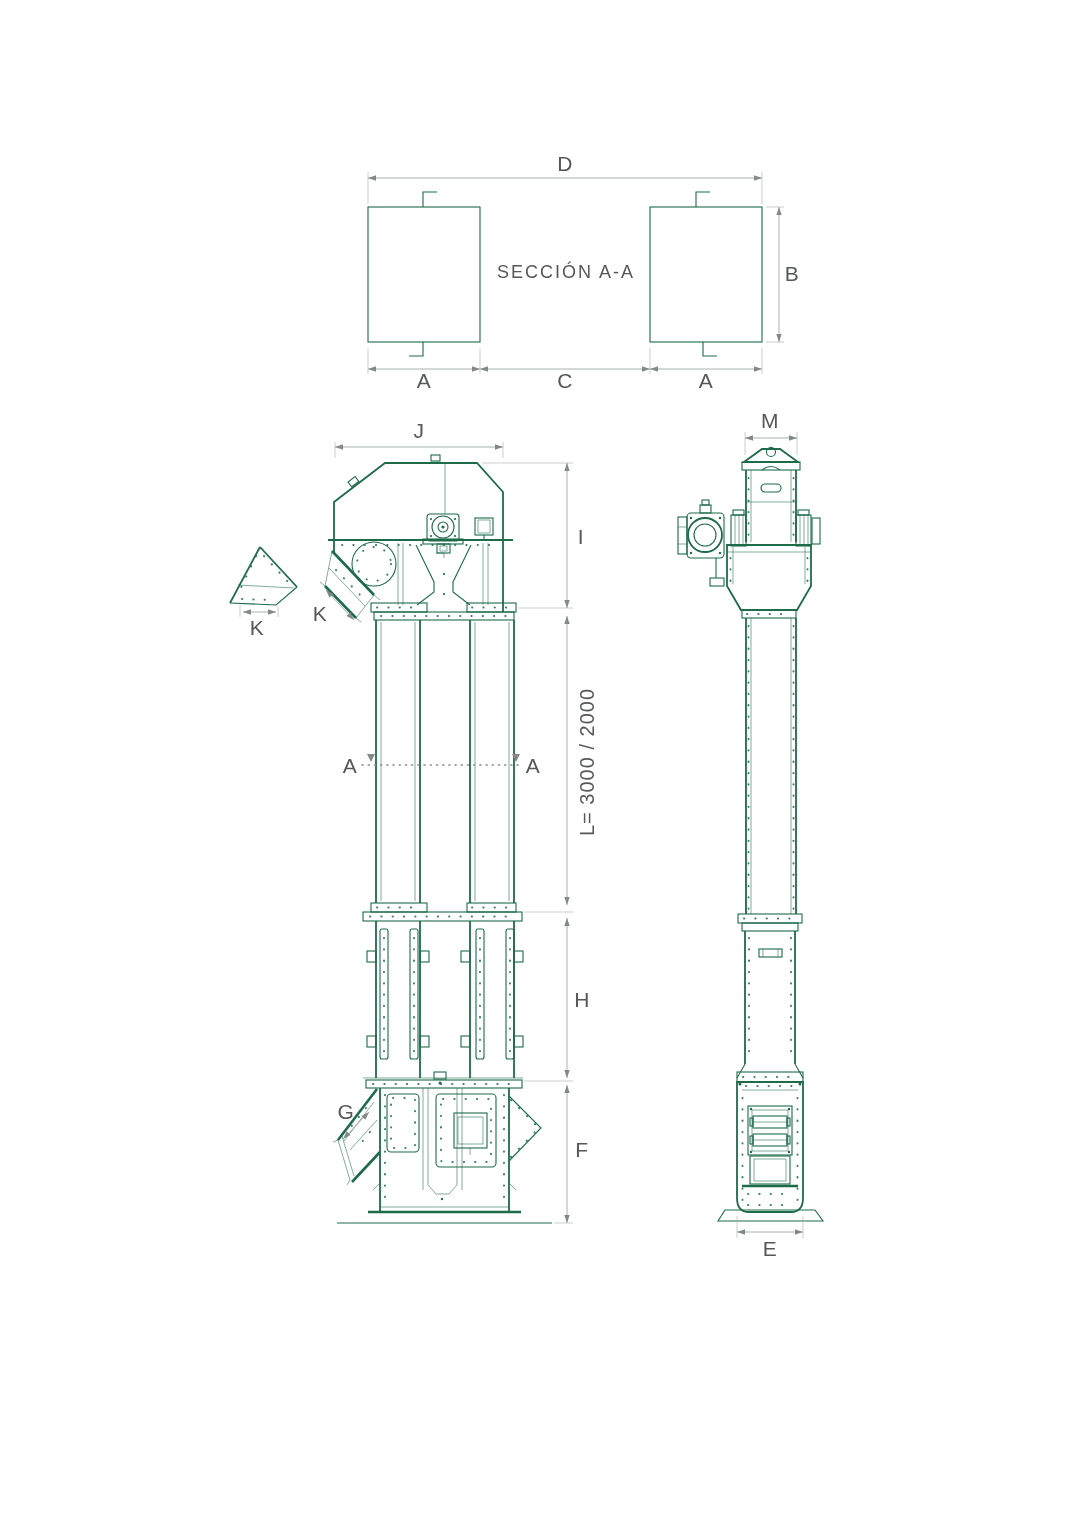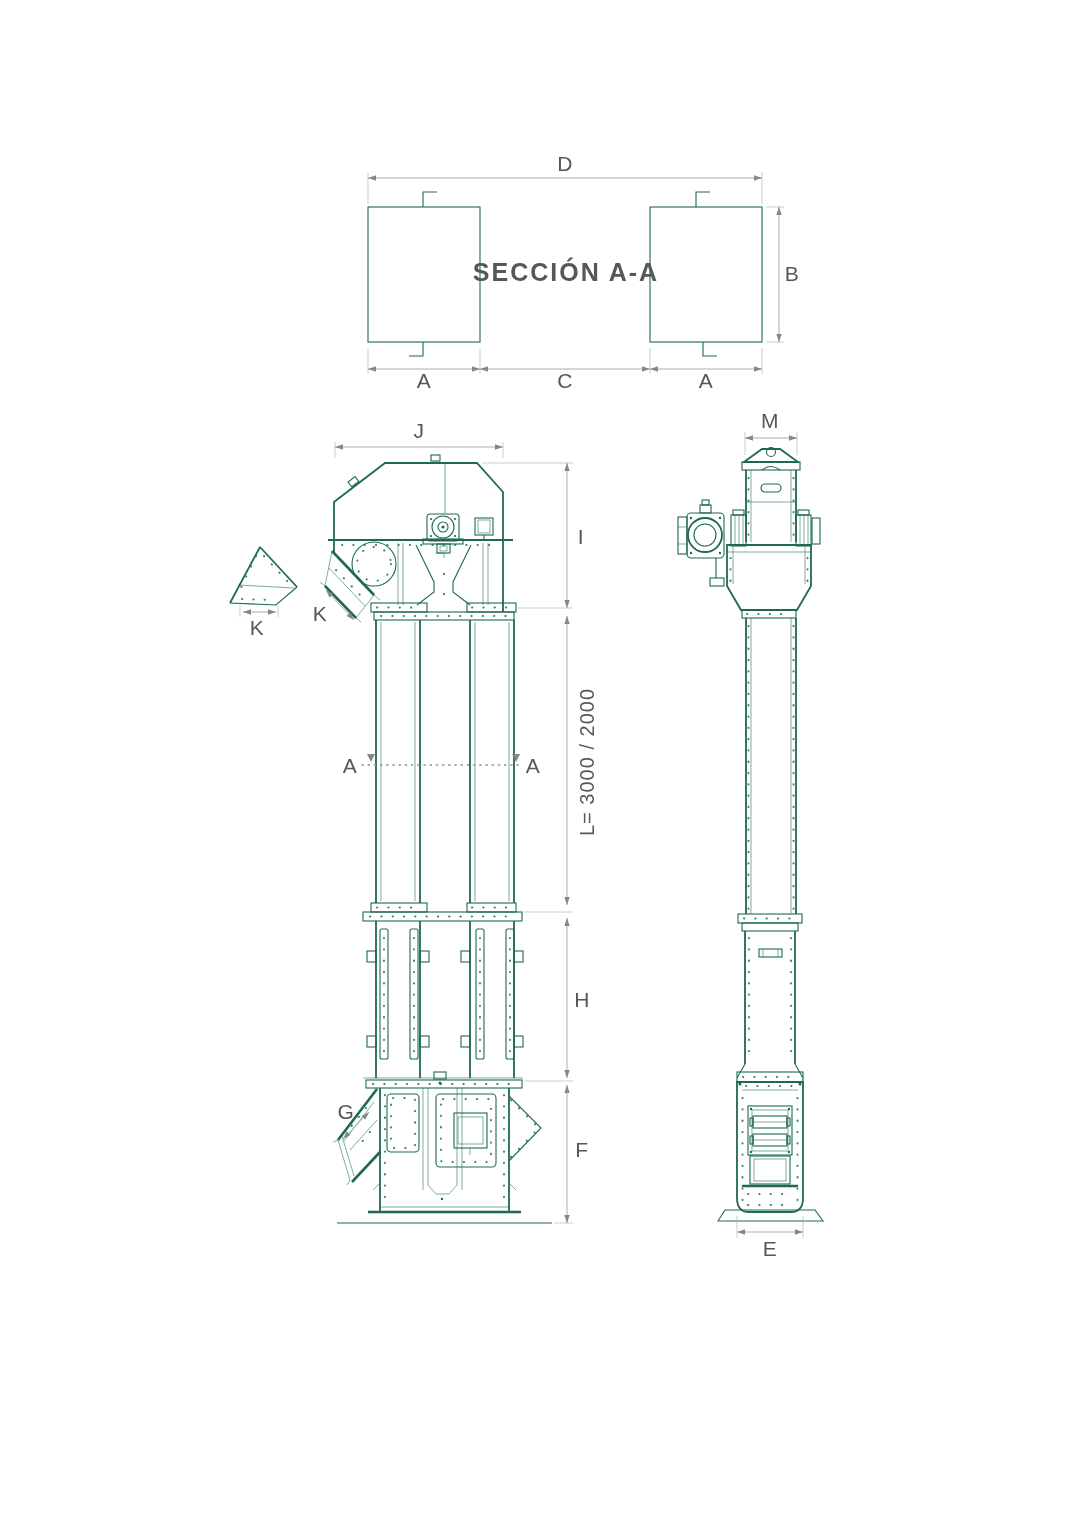--- a/index.html
+++ b/index.html
@@ -16,21 +16,21 @@
   .dotf{fill:var(--drawing-line,#1e6b4a);stroke:none;}
   
   .dim{fill:none;stroke:var(--dimension-line,#a9b0ad);stroke-width:1;}
   .ext{fill:none;stroke:var(--dimension-line,#a9b0ad);stroke-width:0.8;opacity:.75;}
   .cut{fill:none;stroke:#878e8b;stroke-width:1.5;stroke-dasharray:1.2 5;stroke-linecap:round;}
   .arr{fill:#828986;stroke:none;}
   
   .lbl{position:absolute;transform:translate(-50%,-50%);font-size:21px;font-weight:400;
        color:var(--label-text,#55575a);letter-spacing:.5px;white-space:nowrap;}
   .lbl.rot{transform:translate(-50%,-50%) rotate(-90deg);font-size:20px;letter-spacing:1px;}
-  .lbl.title{font-size:25px;font-weight:700;letter-spacing:2px;}
+  .lbl.title{font-size:18px;font-weight:400;letter-spacing:2px;}
 </style>
 </head>
 <body>
 
 <div id="canvas">
 
 <svg width="1080" height="1528" viewBox="0 0 1080 1528">
   <defs>
     <marker id="ae" markerWidth="9" markerHeight="7" refX="8.5" refY="3" orient="auto" markerUnits="userSpaceOnUse">
       <path d="M0.5,0.3 L8.5,3 L0.5,5.7 Z" fill="#828986"></path>

